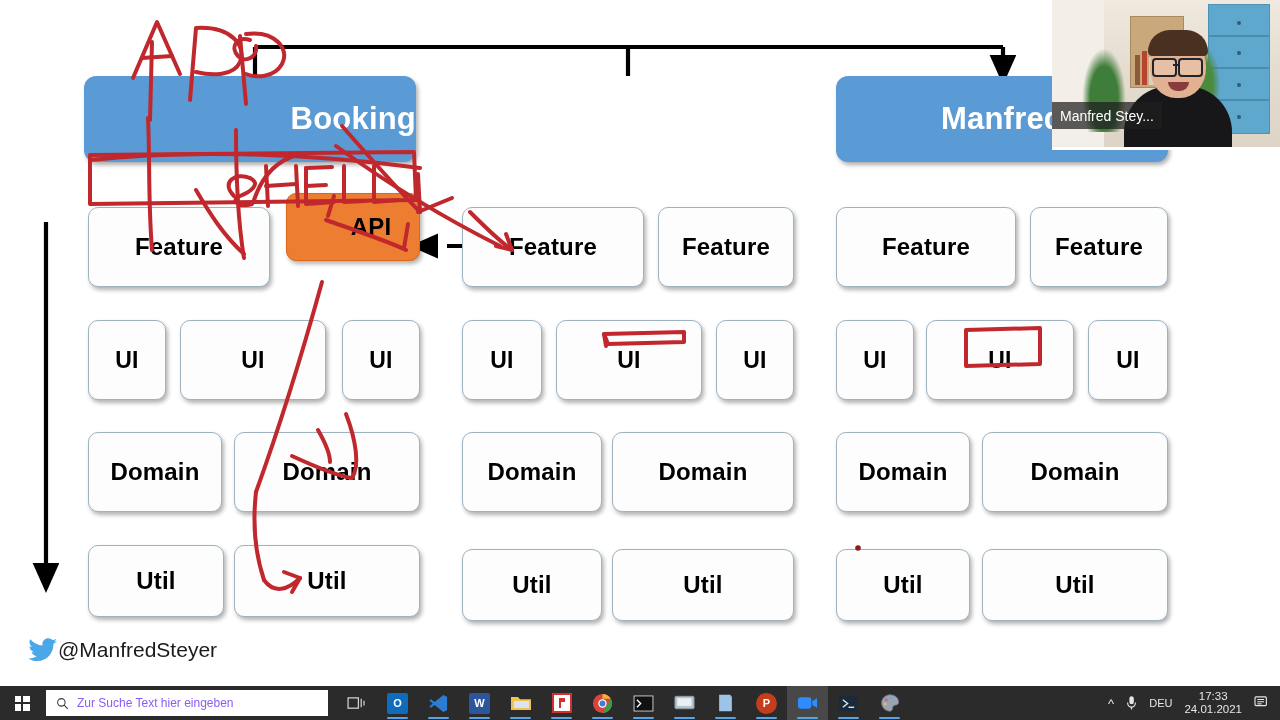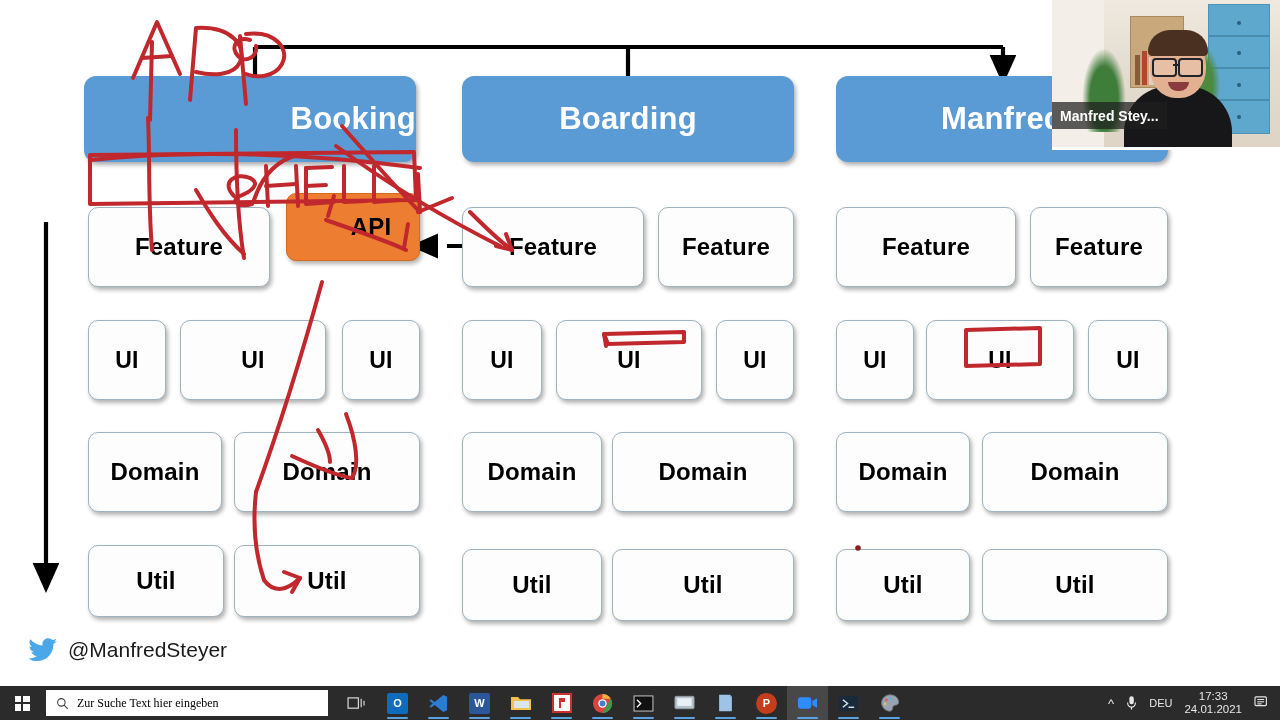--- a/index.html
+++ b/index.html
@@ -87,21 +87,20 @@
     font-family: "Liberation Sans", sans-serif;
   }
 
   
   #handle {
     position: absolute;
     left: 28px;
     bottom: 24px;
     display: flex;
     align-items: center;
-    gap: 10px;
   }
   #handle .hl {
     font-size: 21px;
     color: #1a1a1a;
     font-family: "Liberation Sans", sans-serif;
   }
 
   
   #video-tile {
     position: absolute;
@@ -152,21 +151,21 @@
              border-radius:0 0 10px 10px; }
   #v-nametag {
     position: absolute;
     left: 0; bottom: 18px;
     height: 27px;
     padding: 0 8px 0 8px;
     display: flex; align-items: center;
     background: rgba(30,30,30,.72);
     color: #ffffff;
     font-size: 14px;
-    font-weight: bold;
+    font-weight: normal;
     font-family: "Liberation Sans", sans-serif;
     white-space: nowrap;
   }
   
   #video-underline {
     position: absolute;
     right: 0; top: 147px;
     width: 228px; height: 3px;
     background: #ffffff;
   }
@@ -197,22 +196,22 @@
     width: 282px; height: 26px;
     background: #ffffff;
     display: flex; align-items: center;
     gap: 8px;
     padding: 0 10px;
     box-sizing: border-box;
     margin-left: 2px;
   }
   #search-box .ph {
     font-size: 12px;
-    color: #000000;
-    font-family: Liberation Serif, serif;
+    color: #8b5cf6;
+    font-family: Liberation Sans, sans-serif;
     white-space: nowrap;
   }
 
   #tasklist {
     display: flex;
     align-items: center;
     height: 34px;
     margin-left: 8px;
   }
   .tbicon {
@@ -275,23 +274,20 @@
       <path d="M1003,47 L1003,70" stroke="#000000" stroke-width="4.2" fill="none" marker-end="url(#arrowhead)"></path>
 
       <path d="M46,222 L46,578" stroke="#000000" stroke-width="4.2" fill="none" marker-end="url(#arrowhead)"></path>
 
       <line x1="470" y1="246" x2="447" y2="246" stroke="#000000" stroke-width="4"></line>
       <path d="M438,246 L424,246" stroke="#000000" stroke-width="4" fill="none" marker-end="url(#arrowhead-left)"></path>
     </svg>
 
     <div class="box header" style="left:84px;  top:76px; width:332px; height:86px;justify-content:flex-end;">
       <span>Booking</span>
-    </div>
-    <div class="box header" style="left:462px; top:76px; width:332px; height:86px;">
-      <span>Boarding</span>
     </div>
     <div class="box header" style="left:836px; top:76px; width:332px; height:86px;">
       <span>Manfred</span>
     </div>
 
     <div class="box plain" style="left:88px;  top:207px; width:182px; height:80px;">
       <span>Feature</span>
     </div>
     <div class="box accent" style="left:286px; top:193px; width:134px; height:68px;padding-left:36px;">
       <span>API</span>

